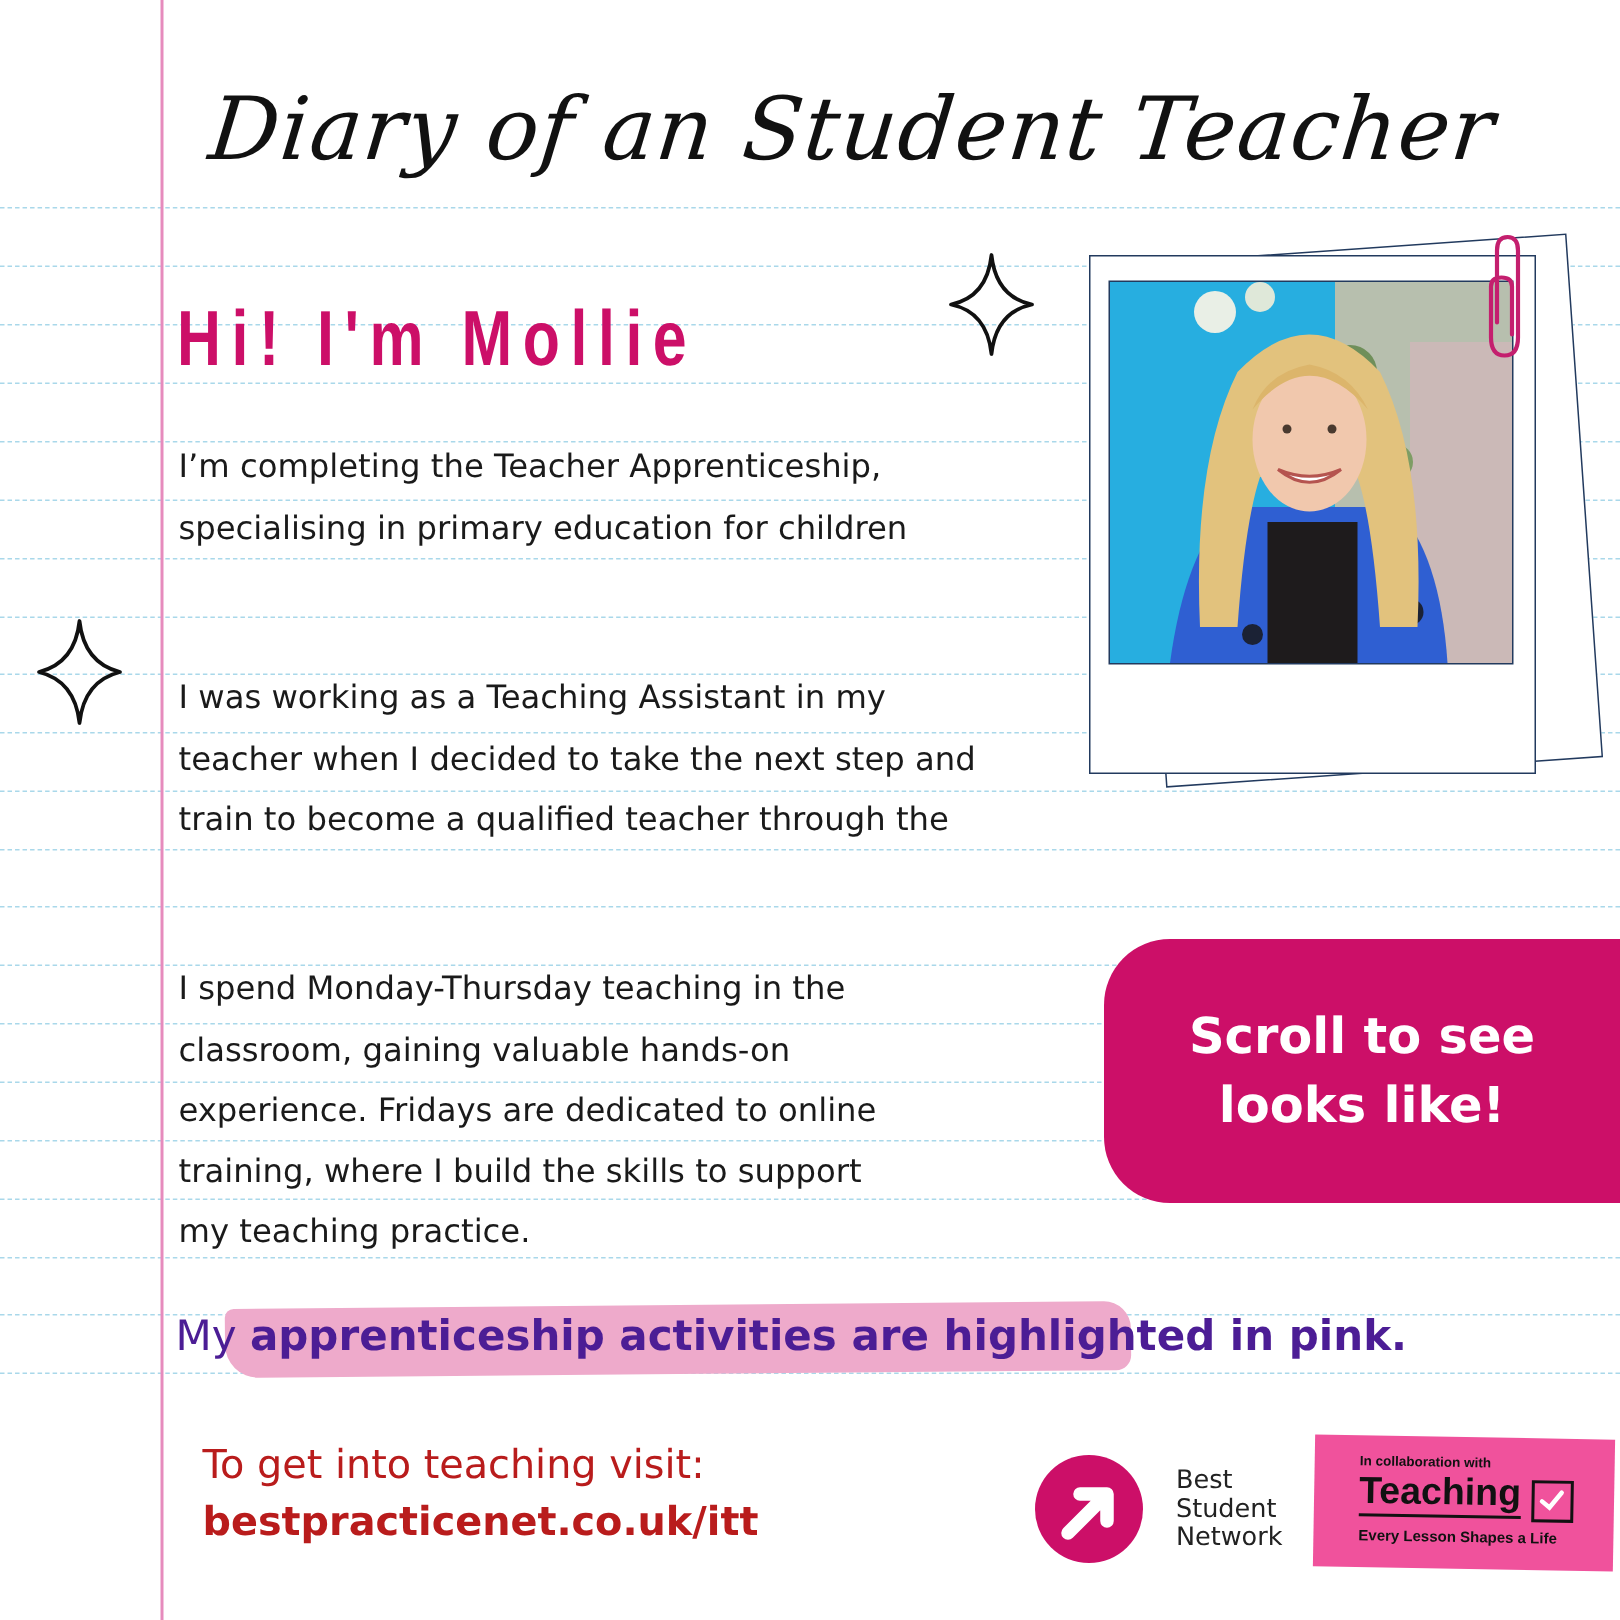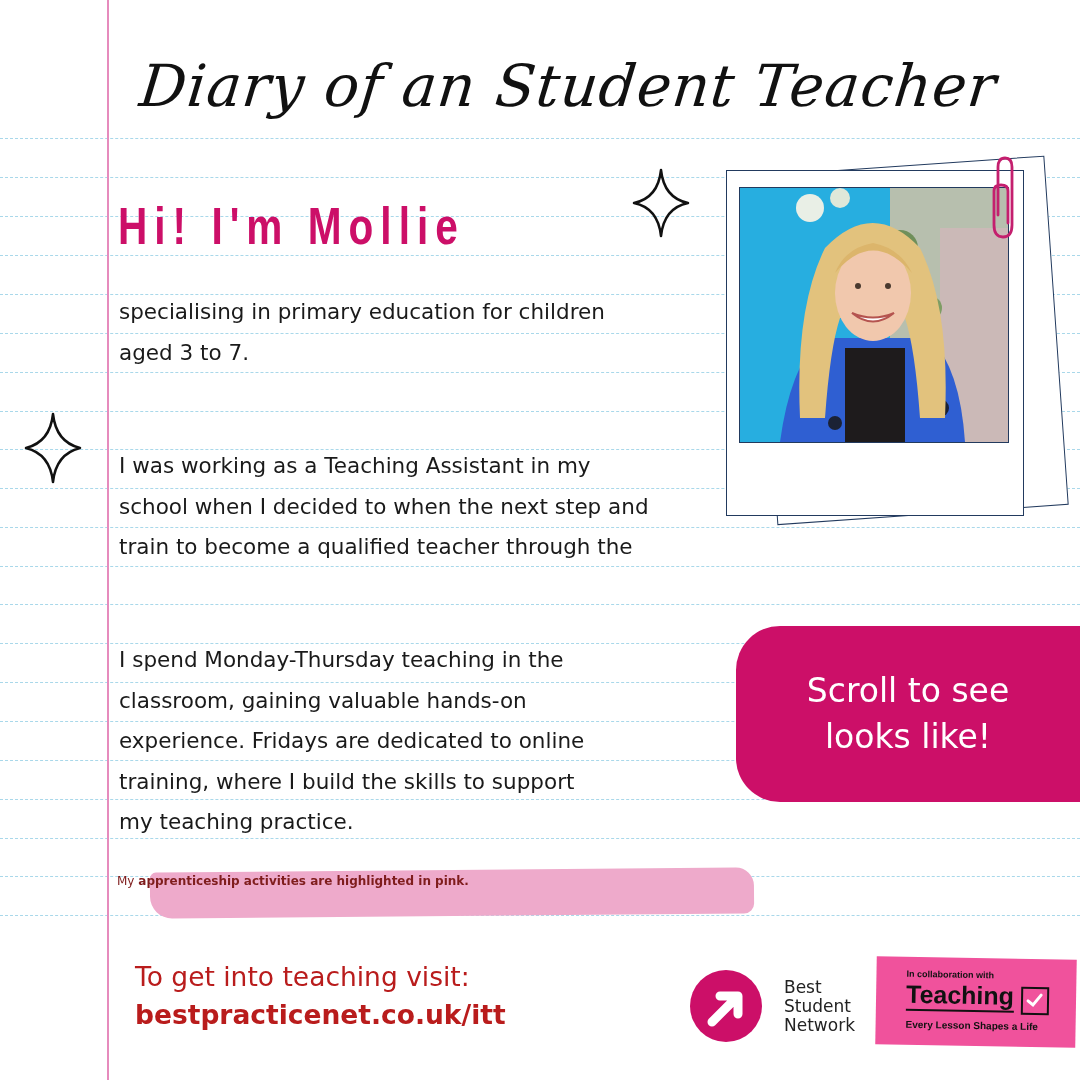--- a/index.html
+++ b/index.html
@@ -8,22 +8,22 @@
   .margin-line{position:absolute;left:107px;top:0;width:2px;height:1080px;background:#e68bbd;}
   .title{position:absolute;left:140px;top:52px;font-family:"DejaVu Serif",serif;font-style:italic;font-size:58px;font-weight:300;color:#111;letter-spacing:1px;transform:skewX(-6deg);}
   .hello{position:absolute;left:118px;top:196px;font-family:"Liberation Sans",sans-serif;font-weight:700;font-size:52px;color:#cc0f68;letter-spacing:9px;transform:scaleX(0.78);transform-origin:left center;}
   .para{position:absolute;left:119px;font-family:"DejaVu Sans",sans-serif;font-size:21.5px;color:#1a1a1a;line-height:40.5px;}
   .para div{white-space:nowrap;}
   .sparkle{position:absolute;}
   .polaroid-back{position:absolute;left:753px;top:176px;width:290px;height:348px;background:#fff;border:1.5px solid #223a5e;transform:rotate(-4deg);transform-origin:top left;}
   .polaroid-front{position:absolute;left:726px;top:170px;width:296px;height:344px;background:#fff;border:1.5px solid #223a5e;}
   .photo{position:absolute;left:12px;top:16px;width:268px;height:254px;border:1px solid #223a5e;overflow:hidden;background:linear-gradient(90deg,#1fa6d8 0%,#29b4e4 30%,#9fb3a4 55%,#b9c2b0 75%,#d8c7c0 100%);}
   .paperclip{position:absolute;left:990px;top:155px;}
-  .cta{position:absolute;left:736px;top:626px;width:344px;height:176px;background:#cc0f68;border-radius:44px 0 0 44px;color:#fff;font-family:"DejaVu Sans",sans-serif;font-weight:400;font-size:33px;line-height:46px;text-align:center;display:flex;flex-direction:column;justify-content:center;}
-  .highlight-row{position:absolute;left:117px;top:874px;font-family:"DejaVu Sans",sans-serif;font-size:12px;color:#7f1d1d;}
+  .cta{position:absolute;left:736px;top:626px;width:344px;height:176px;background:#cc0f68;border-radius:44px 0 0 44px;color:#fff;font-family:"DejaVu Sans",sans-serif;font-weight:700;font-size:33px;line-height:46px;text-align:center;display:flex;flex-direction:column;justify-content:center;}
+  .highlight-row{position:absolute;left:117px;top:874px;font-family:"DejaVu Sans",sans-serif;font-size:28px;color:#4c1d95;}
   .hl-bg{position:absolute;left:150px;top:870px;width:604px;height:46px;background:#eeaacb;border-radius:6px 18px 10px 22px;transform:rotate(-0.5deg);}
   .visit{position:absolute;left:135px;top:958px;font-family:"DejaVu Sans",sans-serif;font-size:26.5px;color:#b91c1c;line-height:38px;}
   .visit .url{font-weight:700;}
   .bpn{position:absolute;left:690px;top:970px;display:flex;align-items:center;gap:22px;}
   .bpn-circle{width:72px;height:72px;border-radius:50%;background:#cc0f68;position:relative;}
   .bpn-text{font-family:"DejaVu Sans",sans-serif;font-size:17px;line-height:19px;color:#222;}
   .teach{position:absolute;left:876px;top:958px;width:200px;height:88px;background:#f0529c;transform:rotate(1deg);}
   .teach .collab{position:absolute;left:30px;top:12px;font-size:9px;font-weight:700;color:#111;}
   .teach .word{position:absolute;left:30px;top:22px;font-size:25px;font-weight:700;color:#111;border-bottom:2px solid #111;line-height:30px;}
   .teach .box{position:absolute;left:145px;top:28px;width:28px;height:28px;border:2.5px solid #111;box-sizing:border-box;}
@@ -60,26 +60,26 @@
 <div class="hello">Hi! I'm Mollie</div>
 
 <svg class="sparkle" style="left:632px;top:168px" width="58" height="70" viewBox="0 0 58 70">
   <path d="M29 2 Q32 30 56 35 Q32 40 29 68 Q26 40 2 35 Q26 30 29 2 Z" fill="none" stroke="#111" stroke-width="2.5" stroke-linejoin="round"></path>
 </svg>
 <svg class="sparkle" style="left:24px;top:412px" width="58" height="72" viewBox="0 0 58 72">
   <path d="M29 2 Q32 30 56 36 Q32 42 29 70 Q26 42 2 36 Q26 30 29 2 Z" fill="none" stroke="#111" stroke-width="2.5" stroke-linejoin="round"></path>
 </svg>
 
 <div class="para" style="top:292px">
+  <div>I’m completing the Teacher Apprenticeship,</div>
   <div>specialising in primary education for children</div>
-  <div>aged 3 to 7.</div>
 </div>
 <div class="para" style="top:446px">
   <div>I was working as a Teaching Assistant in my</div>
-  <div>school when I decided to when the next step and</div>
+  <div>teacher when I decided to take the next step and</div>
   <div>train to become a qualified teacher through the</div>
 </div>
 <div class="para" style="top:640px">
   <div>I spend Monday-Thursday teaching in the</div>
   <div>classroom, gaining valuable hands-on</div>
   <div>experience. Fridays are dedicated to online</div>
   <div>training, where I build the skills to support</div>
   <div>my teaching practice.</div>
 </div>
 

